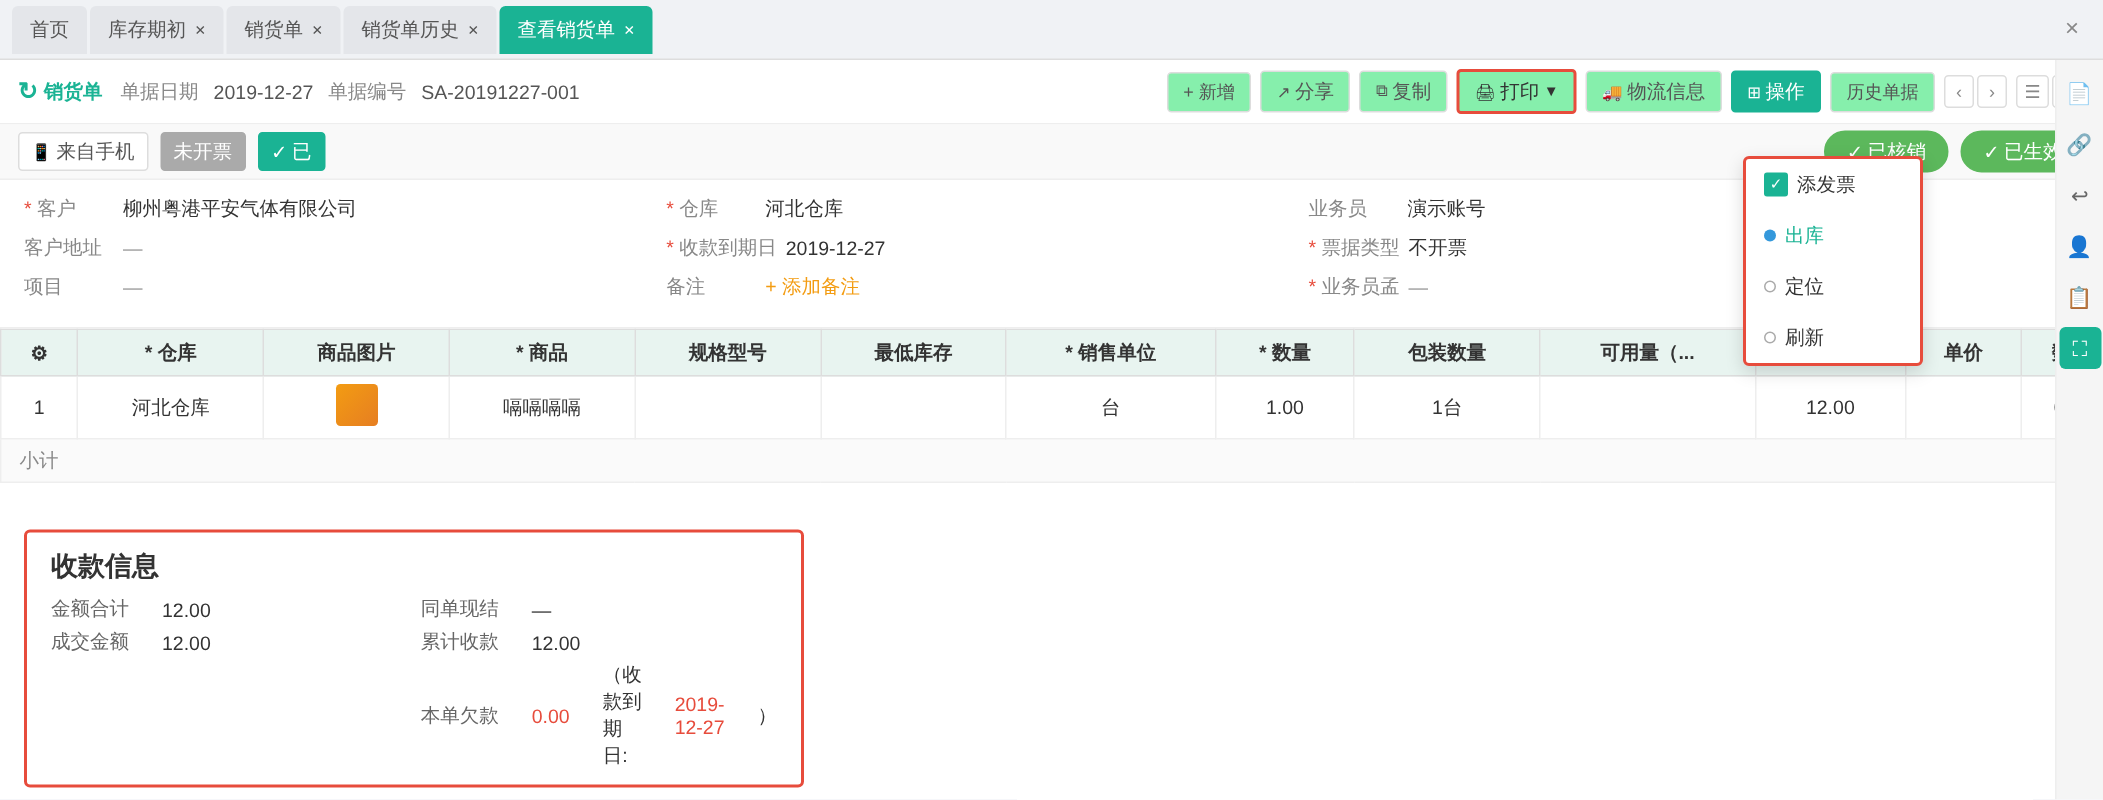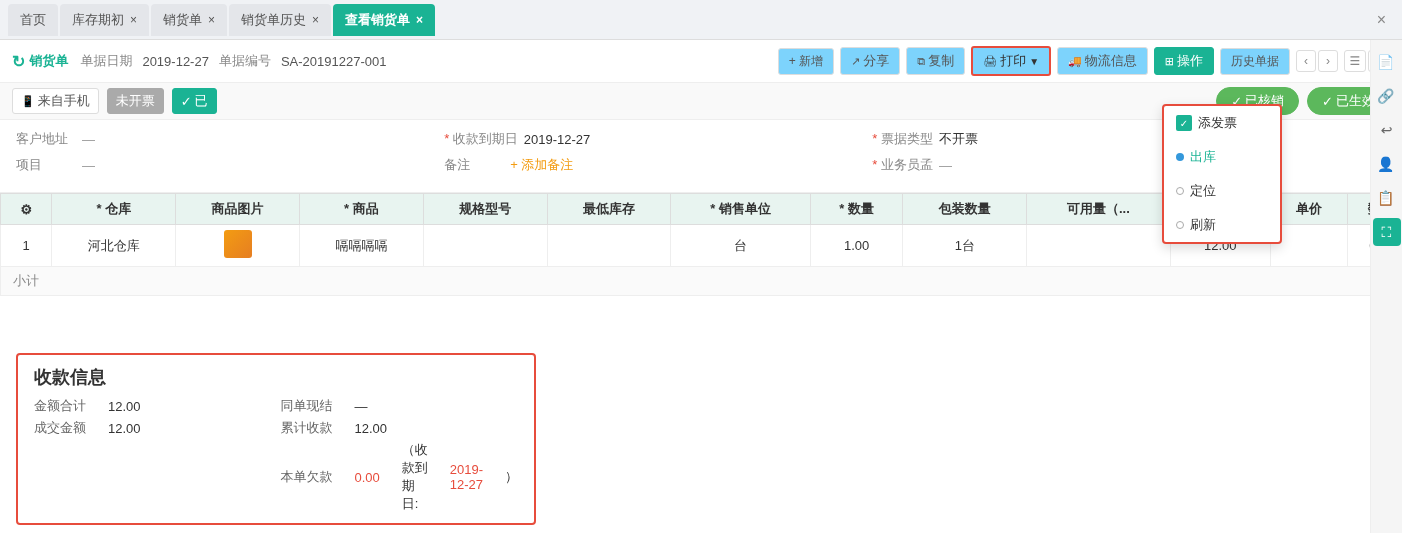--- a/index.html
+++ b/index.html
@@ -64,21 +64,21 @@
       margin-left: auto;
       display: flex; align-items: center; gap: 6px;
     }
     .action-btn {
       display: flex; align-items: center; gap: 3px;
       padding: 4px 10px;
       border: 1px solid #ddd;
       border-radius: 3px;
       cursor: pointer;
       color: #555;
-      background: #7dd3fc;
+      background: #86efac;
       font-size: 12px;
       white-space: nowrap;
     }
     .action-btn.active, .action-btn.highlight {
       border: 2px solid #e74c3c;
       color: #333;
     }
 
     
     .toolbar {
@@ -278,21 +278,21 @@
       <span class="tab-close">×</span>
     </div>
     <div class="tab-item">
       <span>销货单</span>
       <span class="tab-close">×</span>
     </div>
     <div class="tab-item">
       <span>销货单历史</span>
       <span class="tab-close">×</span>
     </div>
-    <div class="tab-item active" style="background:#1ab394;color:#fff;font-weight:bold;">
+    <div class="tab-item active" style="background:#1ab394;color:#fff;">
       <span>查看销货单</span>
       <span class="tab-close">×</span>
     </div>
     <div class="tab-spacer"></div>
     <div class="tab-close-btn">×</div>
   </div>
 
   <div class="main-content" style="height:493px;">
 
     <div class="doc-header">
@@ -358,20 +358,34 @@
         <span>✓</span>
         <span>已核销</span>
       </button>
       <button class="action-btn" style="background:#5cb85c;color:#fff;border-color:#5cb85c;border-radius:14px;padding:4px 14px;">
         <span>✓</span>
         <span>已生效</span>
       </button>
     </div>
 
     <div class="form-section">
+      <div class="form-row">
+        <div class="form-field">
+          <span class="form-label required">客户</span>
+          <span class="form-value">柳州粤港平安气体有限公司</span>
+        </div>
+        <div class="form-field">
+          <span class="form-label required">仓库</span>
+          <span class="form-value">河北仓库</span>
+        </div>
+        <div class="form-field" style="flex:1.2;">
+          <span class="form-label">业务员</span>
+          <span class="form-value">演示账号</span>
+        </div>
+      </div>
       <div class="form-row">
         <div class="form-field">
           <span class="form-label">客户地址</span>
           <span class="form-dash">—</span>
         </div>
         <div class="form-field">
           <span class="form-label required">收款到期日</span>
           <span class="form-value">2019-12-27</span>
         </div>
         <div class="form-field" style="flex:1.2;">

